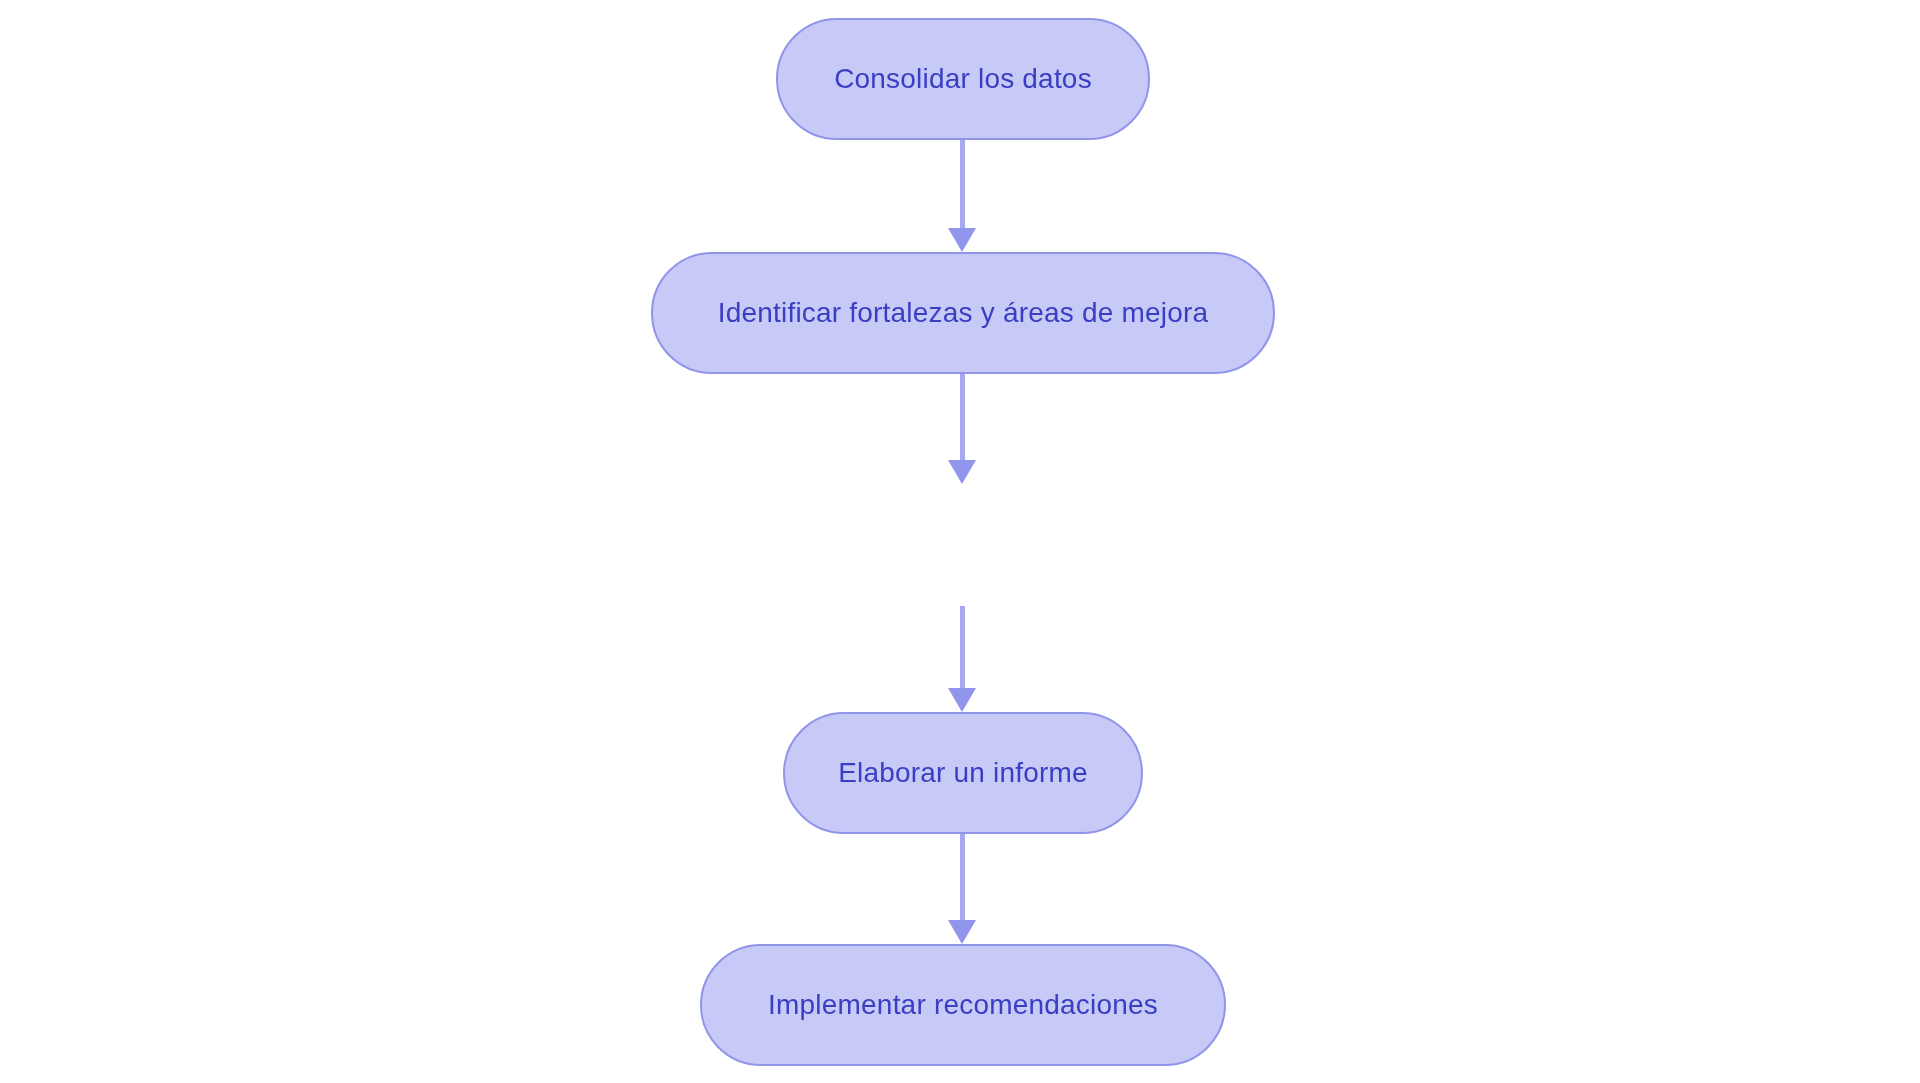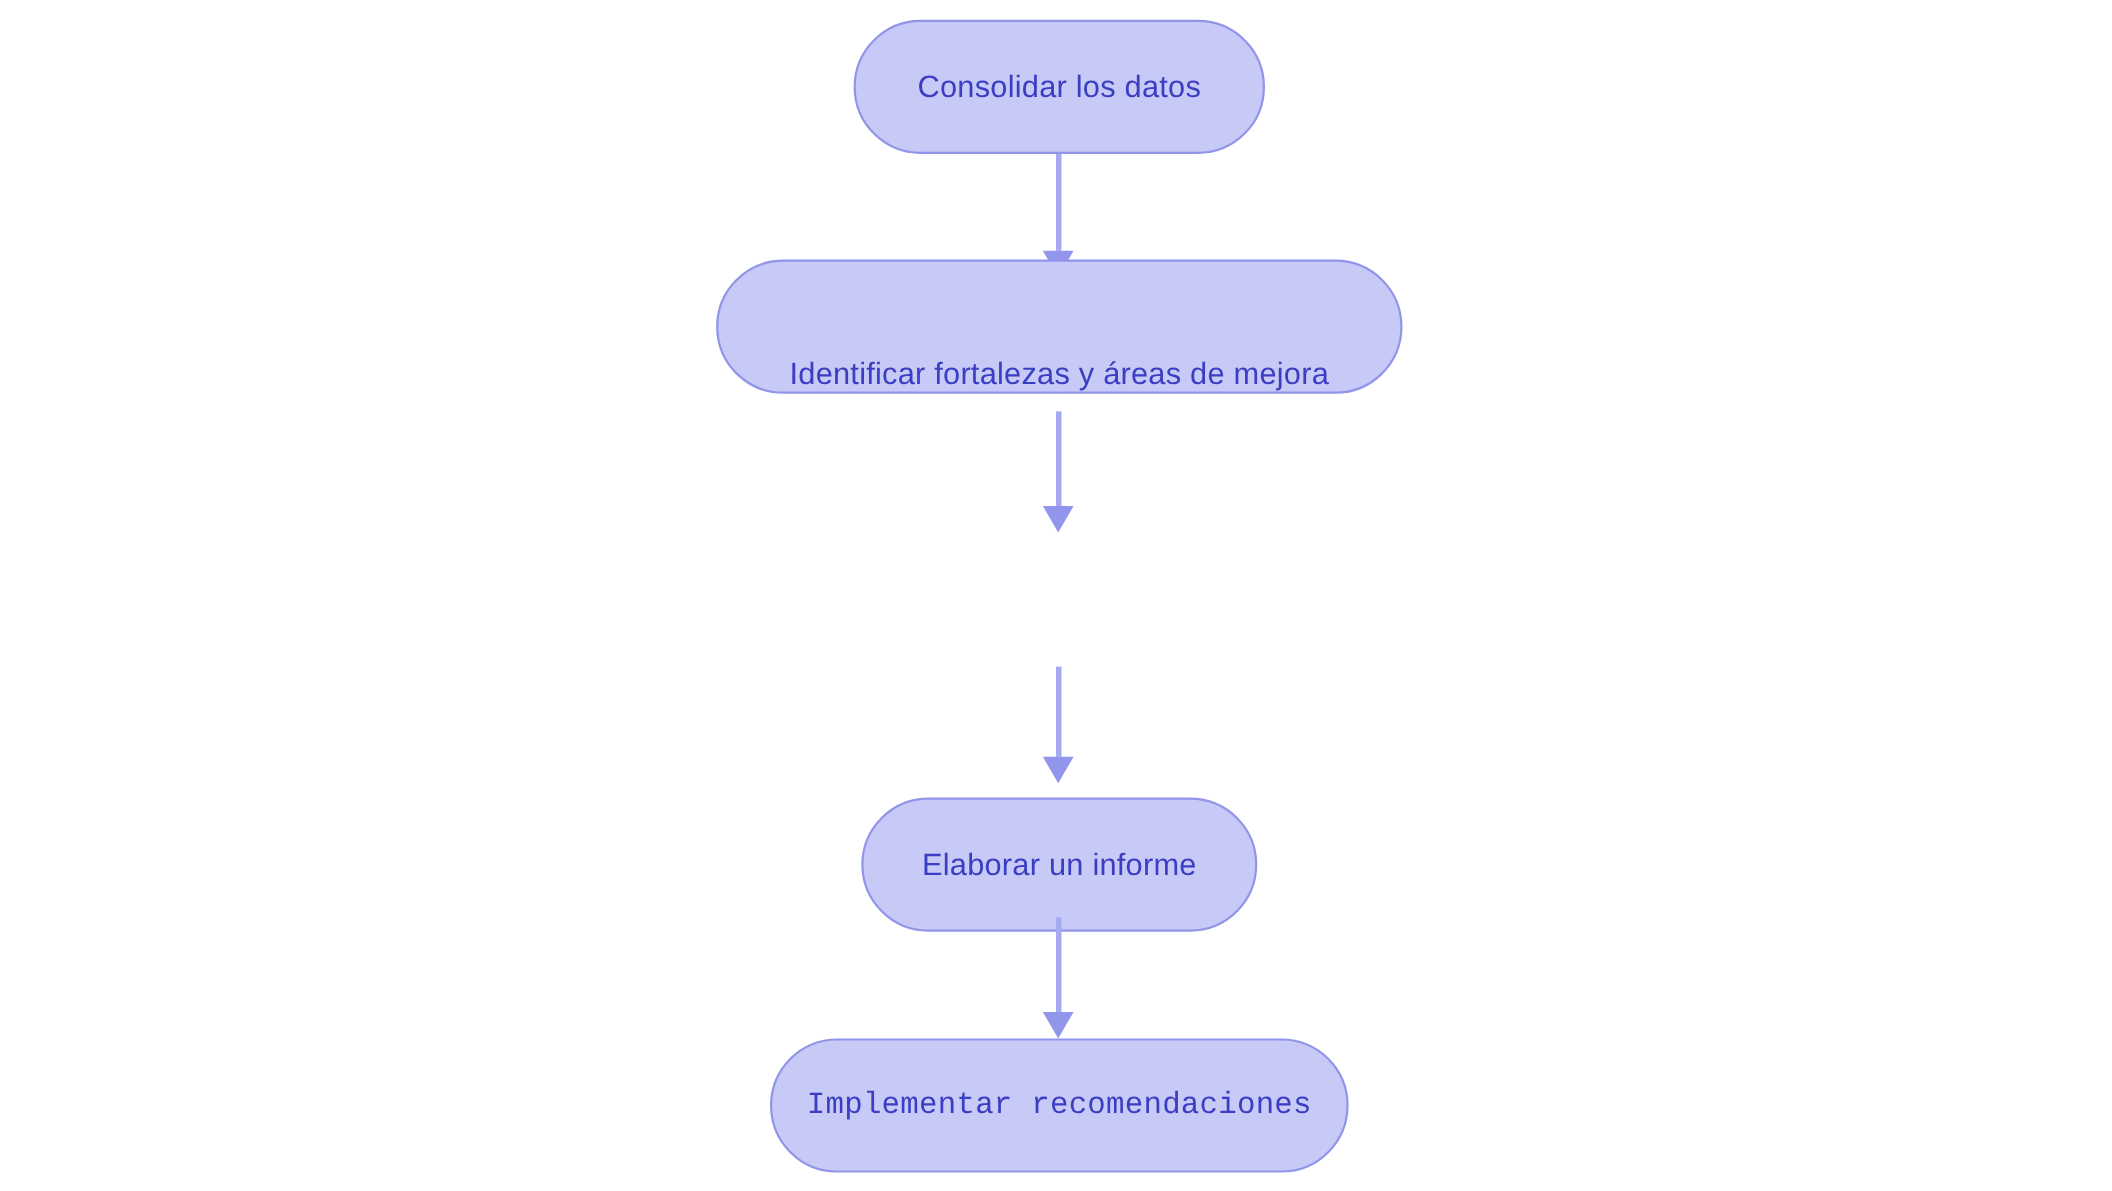--- a/index.html
+++ b/index.html
@@ -30,24 +30,24 @@
     align-items: center;
     justify-content: center;
   }
   .node span {
     color: var(--node-text);
     font-size: 28px;
     letter-spacing: 0.2px;
     white-space: nowrap;
   }
   .n1 { left: 776px; top: 18px;  width: 374px; }
-  .n2 { left: 651px; top: 236px; width: 624px; align-items: flex-end; }
+  .n2 { left: 651px; top: 252px; width: 624px; }
   .n3 { left: 769px; top: 484px; width: 388px; }
-  .n4 { left: 783px; top: 712px; width: 360px; margin-top: 13px; }
-  .n5 { left: 700px; top: 944px; width: 526px; font-family: Liberation Mono, monospace; }
+  .n4 { left: 783px; top: 712px; width: 360px; }
+  .n5 { left: 700px; top: 944px; width: 526px; }
 
   .arrow {
     position: absolute;
     left: 948px;
     width: 28px;
     display: flex;
     flex-direction: column;
     align-items: center;
   }
   .a1 { top: 140px; height: 112px; }

